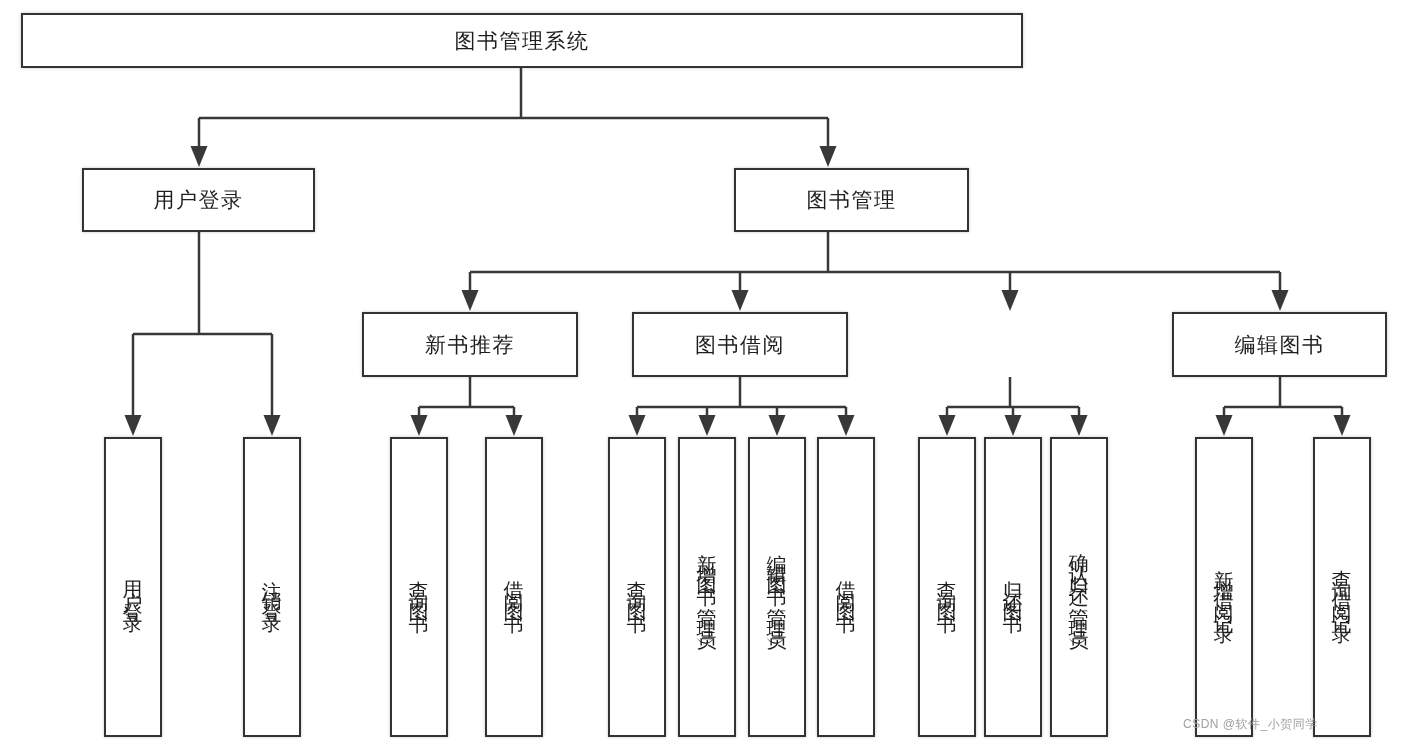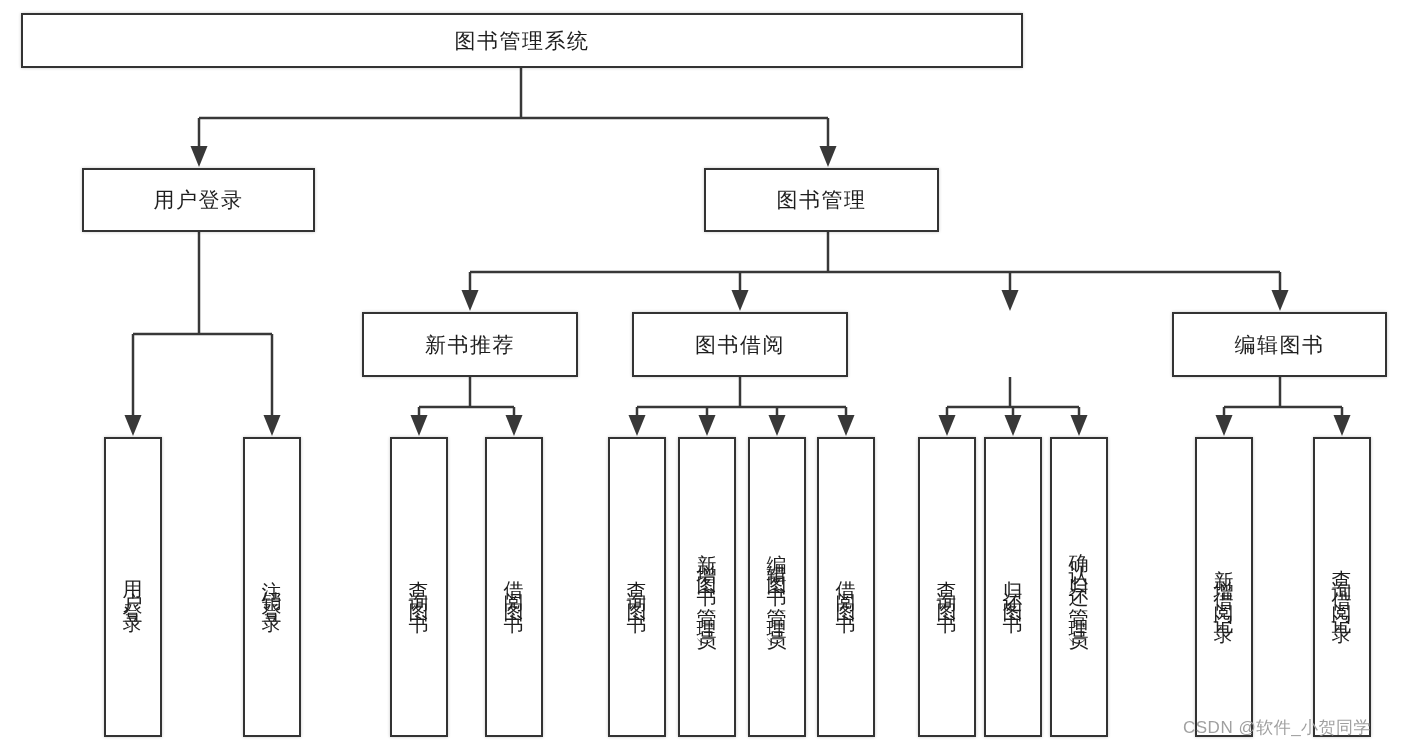--- a/index.html
+++ b/index.html
@@ -43,21 +43,21 @@
   .node.v .vtext {
     writing-mode: vertical-rl;
     letter-spacing: 11px;
     line-height: 1;
     white-space: nowrap;
   }
   .watermark {
     position: absolute;
     left: 1183px;
     top: 716px;
-    font-size: 17px;
+    font-size: 12px;
     letter-spacing: 0.5px;
     color: #a0a0a0;
     white-space: nowrap;
   }
 </style>
 </head>
 <body>
 
 <div class="canvas">
 
@@ -126,21 +126,21 @@
       <polygon points="1004.5,415 1021.5,415 1013,436"></polygon>
       <polygon points="1070.5,415 1087.5,415 1079,436"></polygon>
       <polygon points="1215.5,415 1232.5,415 1224,436"></polygon>
       <polygon points="1333.5,415 1350.5,415 1342,436"></polygon>
     </g>
   </svg>
 
   <div class="node h" style="left:21px; top:13px; width:1002px; height:55px;">图书管理系统</div>
 
   <div class="node h" style="left:82px; top:168px; width:233px; height:64px;">用户登录</div>
-  <div class="node h" style="left:704px; top:168px; width:235px; height:64px;">图书管理</div>
+  <div class="node h" style="left:734px; top:168px; width:235px; height:64px;">图书管理</div>
 
   <div class="node h" style="left:632px; top:312px; width:216px; height:65px;">图书借阅</div>
   <div class="node h" style="left:362px; top:312px; width:216px; height:65px;">新书推荐</div>
   <div class="node h" style="left:1172px; top:312px; width:215px; height:65px;">编辑图书</div>
 
   <div class="node v" style="left:104px; top:437px; width:58px; height:300px;">
     <span class="vtext">用户登录</span>
   </div>
   <div class="node v" style="left:243px; top:437px; width:58px; height:300px;">
     <span class="vtext">注销登录</span>

